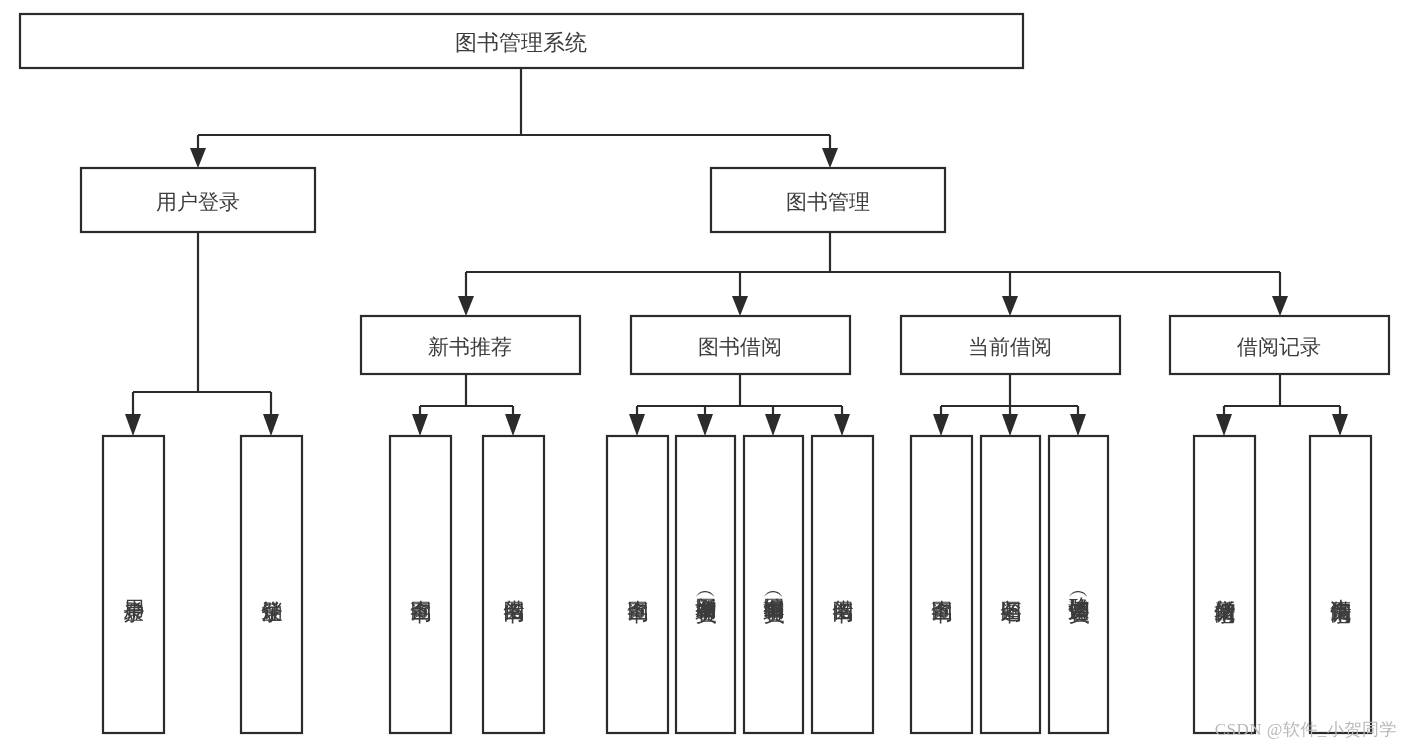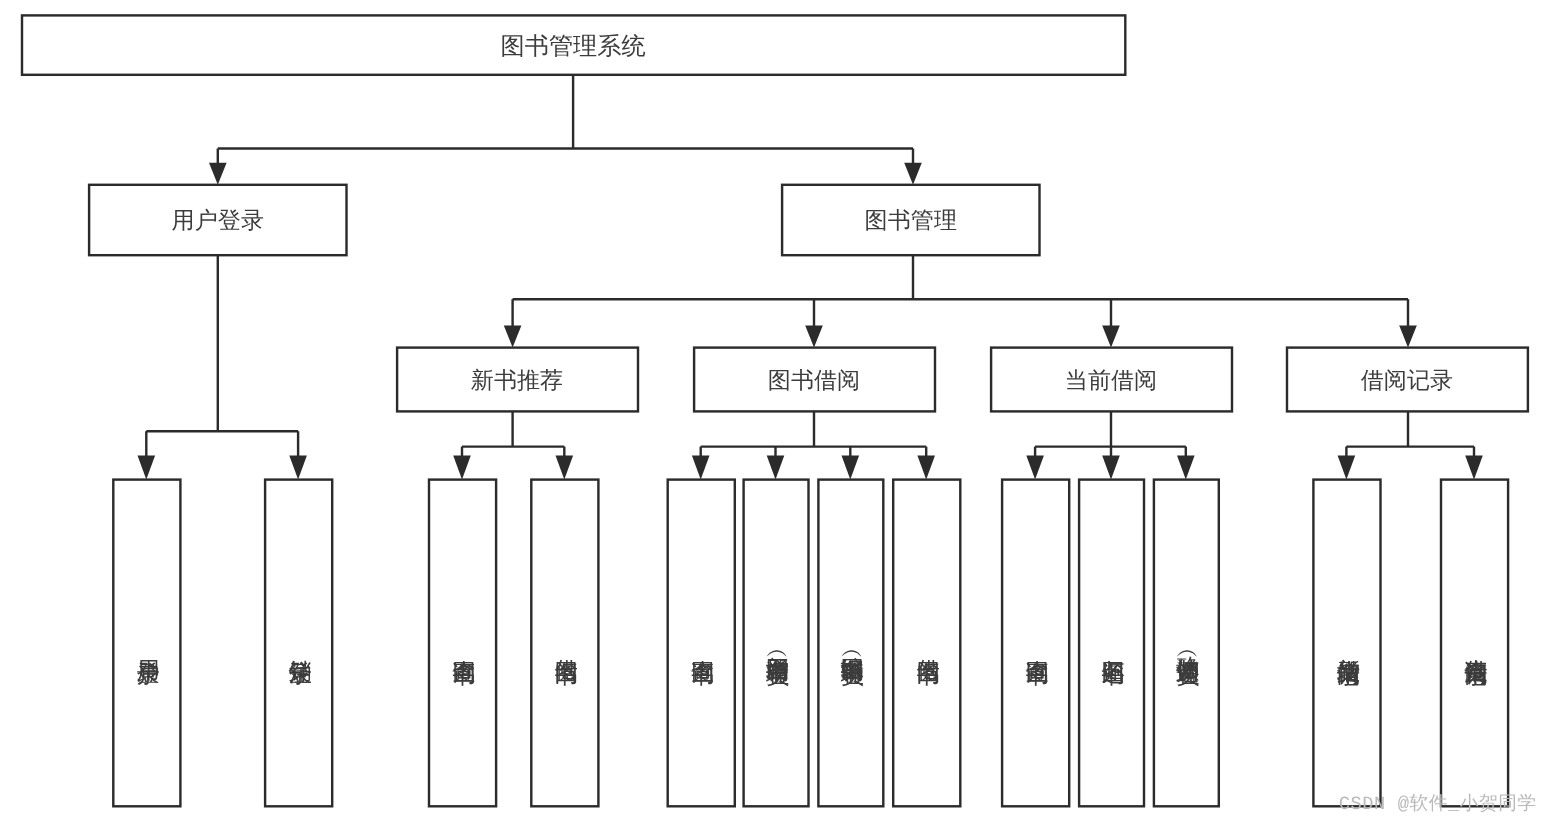--- a/index.html
+++ b/index.html
@@ -26,21 +26,21 @@
     text-orientation:upright;
     font-family:"Liberation Sans","DejaVu Sans",sans-serif;
     font-size:21px;line-height:1.18;
     color:#3c3c3c;
     letter-spacing:1px;
     white-space:nowrap;
     pointer-events:none;
   }
   .watermark{
     position:absolute;right:8px;bottom:6px;
-    font-family:Liberation Mono, monospace;
+    font-family:Liberation Serif, serif;
     font-size:17px;color:#b9b9b9;letter-spacing:0.5px;
     white-space:nowrap;user-select:none;
   }
 </style>
 </head>
 <body>
 
 <div id="stage">
 
   <svg id="diagram" viewBox="0 0 1405 747">

